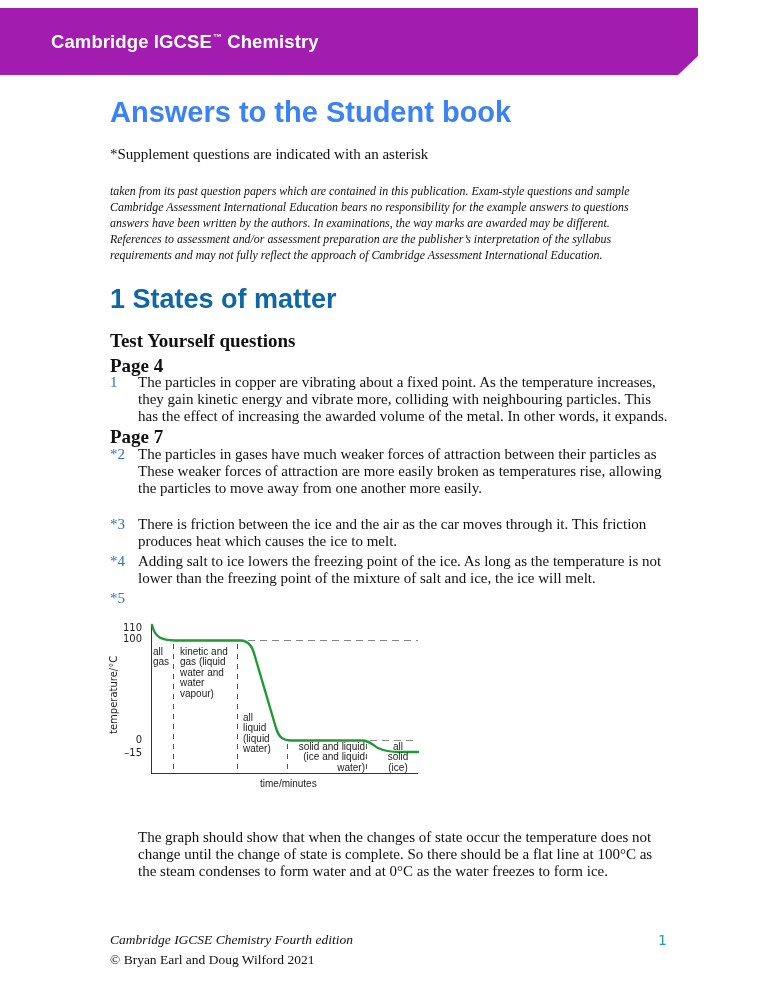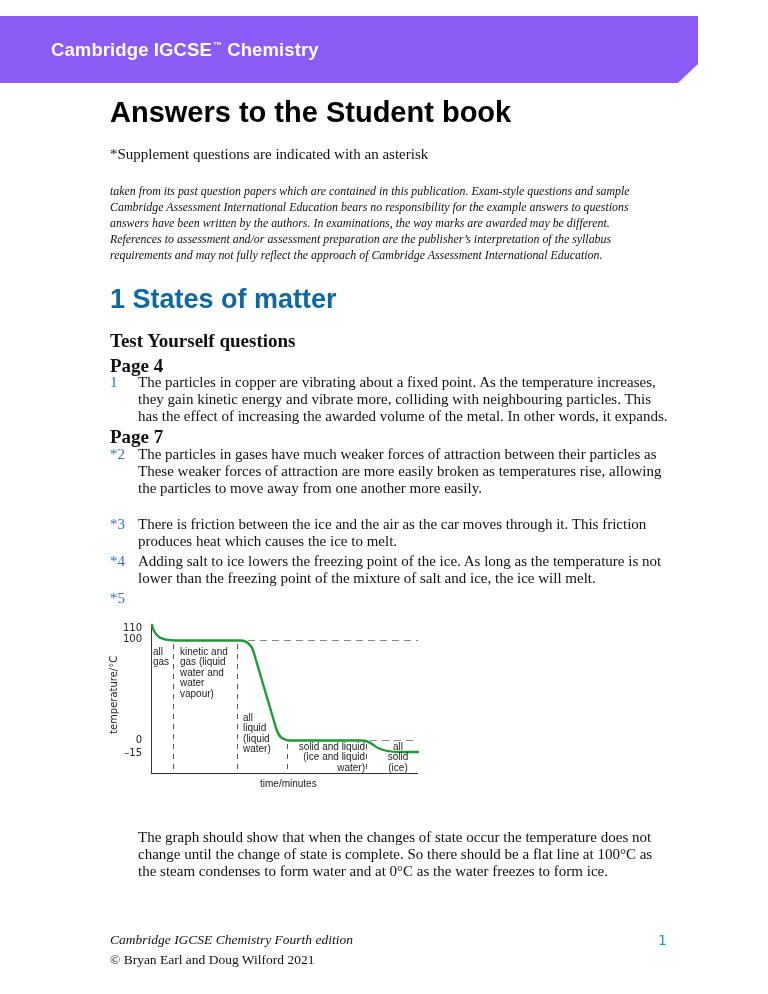--- a/index.html
+++ b/index.html
@@ -1,23 +1,23 @@
 <!DOCTYPE html>
 <html><head>
 <meta charset="utf-8">
 <style>
   html, body { margin: 0; padding: 0; background: #ffffff; }
   body { width: 768px; height: 994px; position: relative; overflow: hidden; font-family: "Liberation Serif", serif; color: #111; }
 
-  .banner { position: absolute; left: 0; top: 16px; width: 698px; height: 67px; background: #8b5cf6;
+  .banner { position: absolute; left: 0; top: 8px; width: 698px; height: 67px; background: #a21caf;
             clip-path: polygon(0 0, 698px 0, 698px 48px, 678px 67px, 0 67px); }
   .banner-title { position: absolute; left: 51px; top: 23px; font-family: "Liberation Sans", sans-serif; font-weight: bold; font-size: 18.5px; color: #ffffff; letter-spacing: 0.1px; white-space: nowrap; }
   .banner-title sup { font-size: 9px; vertical-align: 8px; margin-left: 1px; }
 
-  .page-title { position: absolute; left: 110px; top: 96px; font-family: "Liberation Sans", sans-serif; font-weight: bold; font-size: 29px; color: #000000; white-space: nowrap; }
+  .page-title { position: absolute; left: 110px; top: 96px; font-family: "Liberation Sans", sans-serif; font-weight: bold; font-size: 29px; color: #3b82f6; white-space: nowrap; }
   .supp-note { position: absolute; left: 110px; top: 146px; font-size: 15px; white-space: nowrap; }
   .disclaimer { position: absolute; left: 110px; top: 183px; width: 560px; font-size: 11.9px; font-style: italic; line-height: 16.1px; }
   .disclaimer div { white-space: nowrap; }
 
   .chapter-title { position: absolute; left: 110px; top: 284px; font-family: "Liberation Sans", sans-serif; font-weight: bold; font-size: 27px; color: #0e68a6; white-space: nowrap; }
 
   .subhead { position: absolute; left: 110px; font-weight: bold; font-size: 19px; white-space: nowrap; }
 
   .q { position: absolute; left: 110px; width: 560px; font-size: 15px; line-height: 17px; }
   .q .num { position: absolute; left: 0; top: 0; color: #2f72c4; }

